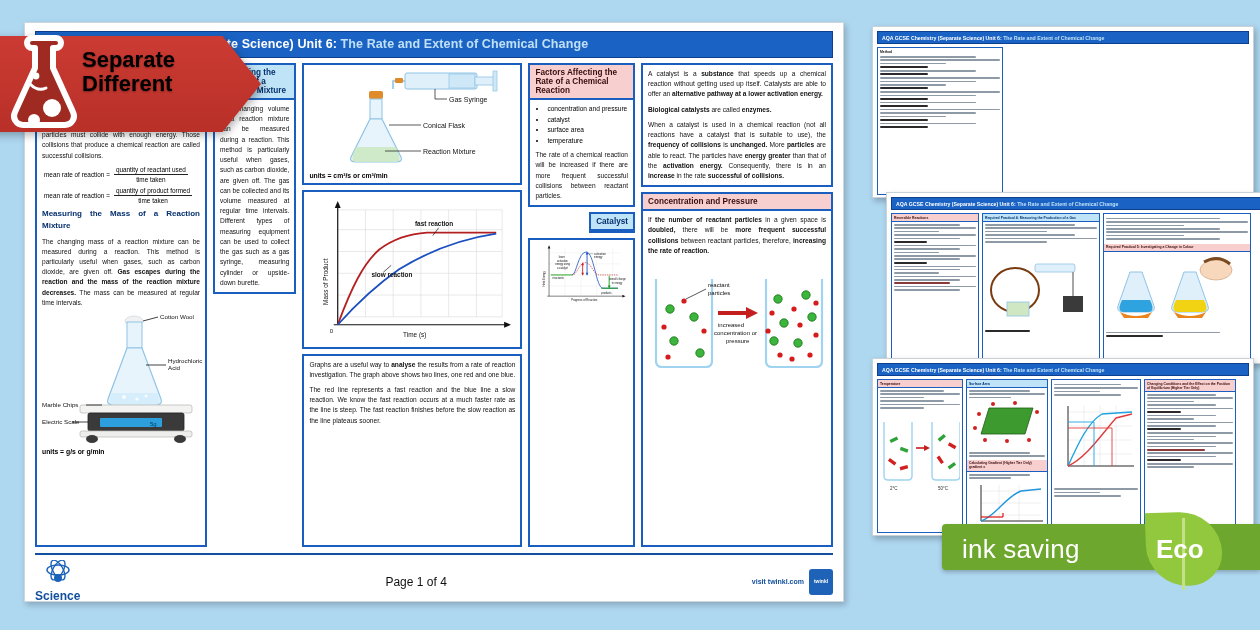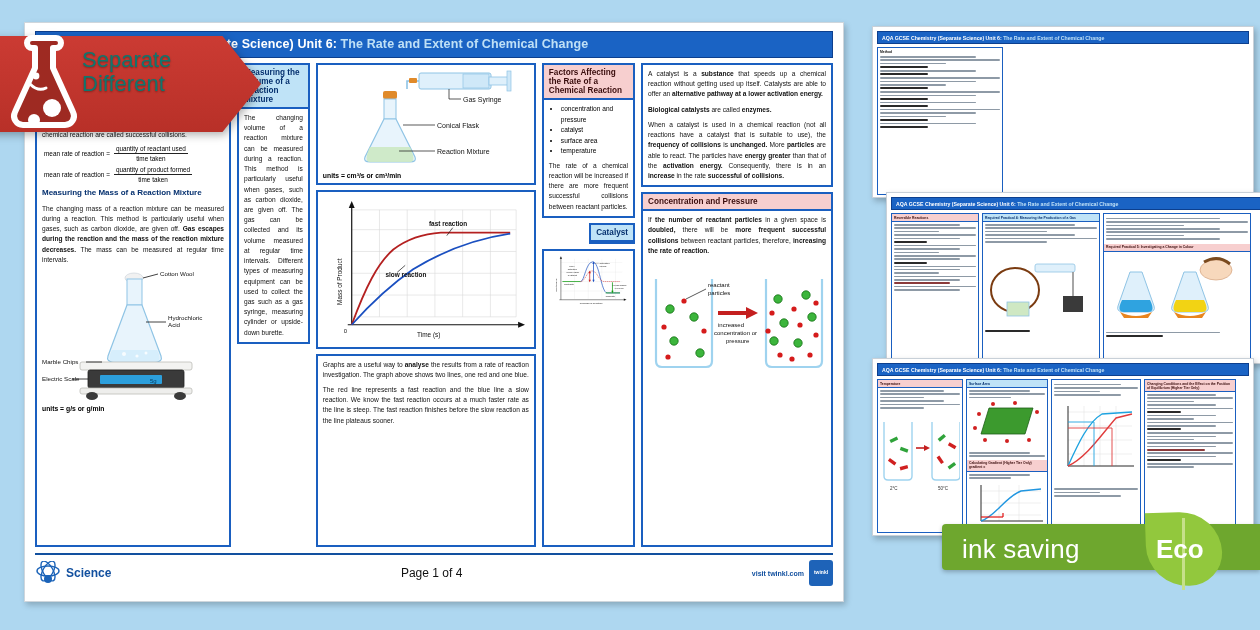--- a/index.html
+++ b/index.html
@@ -21,21 +21,21 @@
   .doc-title {
     background:#1a63c4; color:#ffffff;
     font-size:12.5px; font-weight:bold; letter-spacing:.1px;
     padding:5px 8px 6px 8px; border:1px solid #0c3f8e;
     white-space:nowrap; overflow:hidden;
   }
   .doc-title .light { color:#bfe0f6; font-weight:bold; }
 
   .cols { display:flex; gap:6px; margin-top:5px; height:484px; }
   .col { display:flex; flex-direction:column; gap:5px; }
-  .col-left   { width:196px; }
+  .col-left   { width:172px; }
   .col-mid    { width:172px; }
   .col-mid2   { width:220px;align-items:flex-end; }
   .col-right  { width:192px; }
 
   .box { border:2px solid #1a5fc0; background:#fff; }
   .box-hd {
     background:#bfe3f7; color:#06316f; font-weight:bold; font-size:8.2px;
     padding:3px 5px; border-bottom:2px solid #1a5fc0;
   }
   .box-hd.pink { background:#f7cfcf; color:#3a0d0d; }
@@ -63,21 +63,21 @@
   .apparatus { position:relative; height:132px; }
   .apparatus .lbl {
     position:absolute; font-size:6.2px; color:#111; white-space:nowrap;
   }
 
   
   .doc-footer {
     margin-top:6px; border-top:2px solid #12509f; padding-top:5px;
     display:flex; align-items:center; justify-content:space-between;
   }
-  .foot-left { display:flex; align-items:center; gap:5px; }
+  .foot-left { display:flex; align-items:center; gap:5px;flex-direction:column; }
   .foot-sci { color:#12509f; font-weight:bold; font-size:12px; }
   .foot-page { color:#111; font-size:12px; }
   .foot-right { display:flex; align-items:center; gap:5px; }
   .foot-visit { color:#12509f; font-weight:bold; font-size:7px; }
   .twinkl-badge {
     width:24px; height:26px; background:#1e63b8; border-radius:3px;
     color:#fff; font-size:5px; display:flex; align-items:center;
     justify-content:center; text-align:center; line-height:1.1; padding:1px;
     font-weight:bold;
   }
@@ -87,21 +87,21 @@
     position:absolute; left:-14px; top:36px; width:275px; height:96px;
     filter:drop-shadow(2px 3px 4px rgba(0,0,0,.3));
   }
   #ribbon .body {
     position:absolute; inset:0;
     background:linear-gradient(180deg,#cb3b33 0%, #b83028 100%);
     clip-path:polygon(0 0, 86% 0, 100% 50%, 86% 100%, 0 100%);
   }
   #ribbon .txt {
     position:absolute; left:96px; top:12px; width:168px;
-    color:#0f766e; font-weight:normal; font-size:22px; line-height:1.08;
+    color:#000000; font-weight:bold; font-size:22px; line-height:1.08;
     text-shadow:0 1px 2px rgba(0,0,0,.35);
   }
   #ribbon .flask-ic { position:absolute; left:20px; top:-4px; }
 
   
   .thumb {
     position:absolute; background:#fff; border:1px solid #c8d0d8;
     box-shadow:2px 3px 6px rgba(0,0,0,.25); overflow:hidden; padding:4px;
   }
   #thumb-1 { left:872px; top:26px; width:382px; height:172px; }

